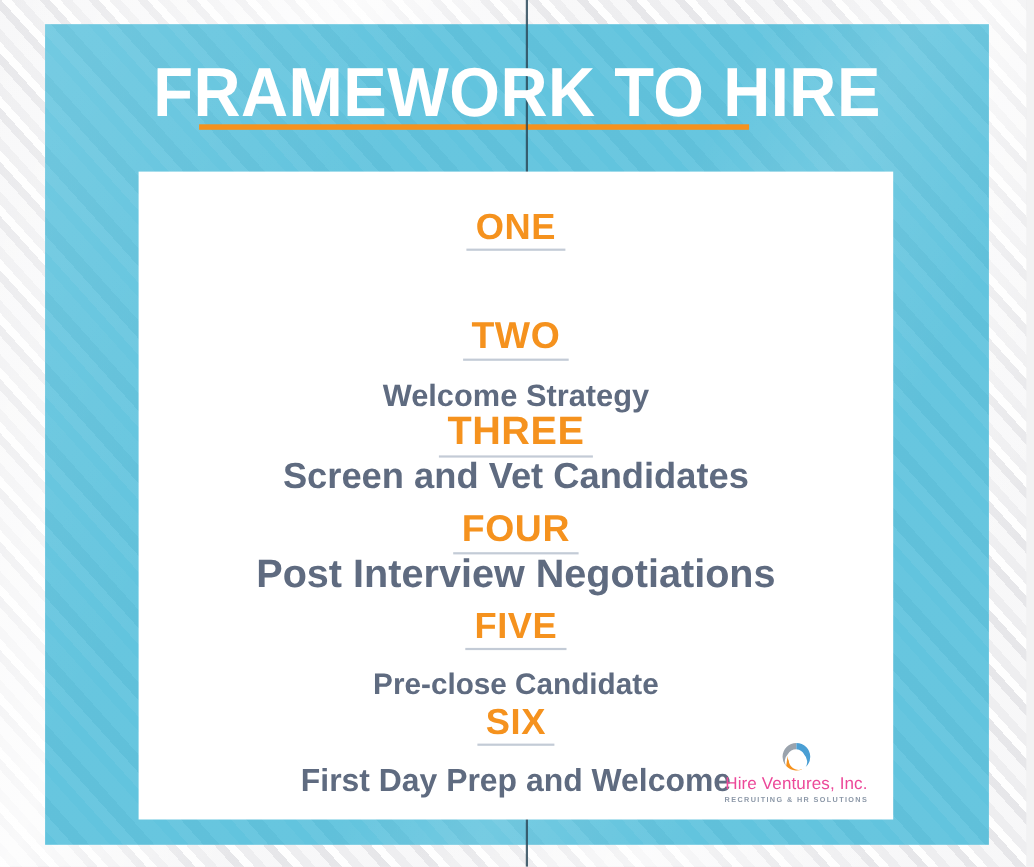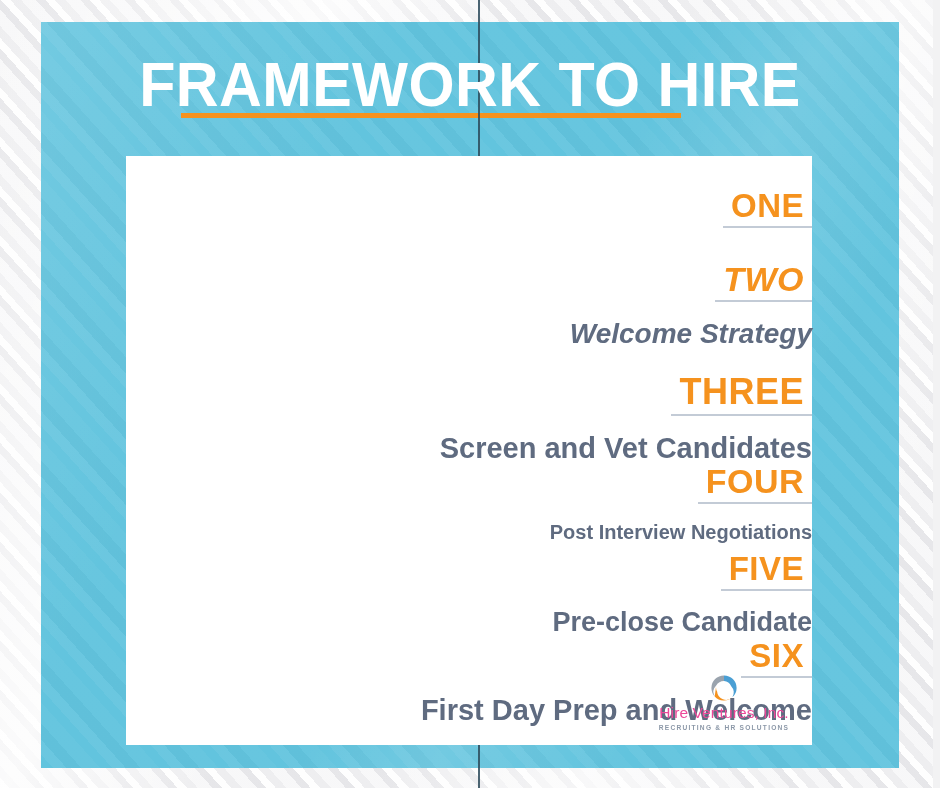--- a/index.html
+++ b/index.html
@@ -127,21 +127,21 @@
     z-index: 5;
   }
 
   #steps {
     position: absolute;
     left: 0;
     top: 0;
     width: 686px;
   }
   .step {
-    text-align: right;
+    text-align: center;
     width: 100%;
   }
   .step-number {
     display: inline-block;
     font-family: "Liberation Sans", sans-serif;
     font-weight: bold;
     color: #f5921e;
     letter-spacing: 0.5px;
     line-height: 1.0;
     padding: 0 8px 4px 8px;
@@ -153,31 +153,31 @@
     font-weight: bold;
     color: #5f6b80;
     line-height: 1.0;
   }
 
   
   .step[data-idx="0"] { position:absolute; top: 33px; }
   .step[data-idx="0"] .step-number { font-size: 33px; }
   .step[data-idx="0"] .step-label  { font-size: 27px; margin-top: 18px; }
 
-  .step[data-idx="1"] { position:absolute; top: 106px; font-style: italic; }
+  .step[data-idx="1"] { position:absolute; top: 132px; }
   .step[data-idx="1"] .step-number { font-size: 34px; }
   .step[data-idx="1"] .step-label  { font-size: 28px; margin-top: 18px; }
 
   .step[data-idx="2"] { position:absolute; top: 218px; }
   .step[data-idx="2"] .step-number { font-size: 36px; }
-  .step[data-idx="2"] .step-label  { font-size: 29px; margin-top: 18px; }
+  .step[data-idx="2"] .step-label  { font-size: 33px; }
 
   .step[data-idx="3"] { position:absolute; top: 308px; }
   .step[data-idx="3"] .step-number { font-size: 34px; }
-  .step[data-idx="3"] .step-label  { font-size: 20px; margin-top: 18px; }
+  .step[data-idx="3"] .step-label  { font-size: 36px; }
 
   .step[data-idx="4"] { position:absolute; top: 396px; }
   .step[data-idx="4"] .step-number { font-size: 33px; }
   .step[data-idx="4"] .step-label  { font-size: 27px; margin-top: 18px; }
 
   .step[data-idx="5"] { position:absolute; top: 483px; }
   .step[data-idx="5"] .step-number { font-size: 33px; }
   .step[data-idx="5"] .step-label  { font-size: 29px; margin-top: 18px; }
 
   

